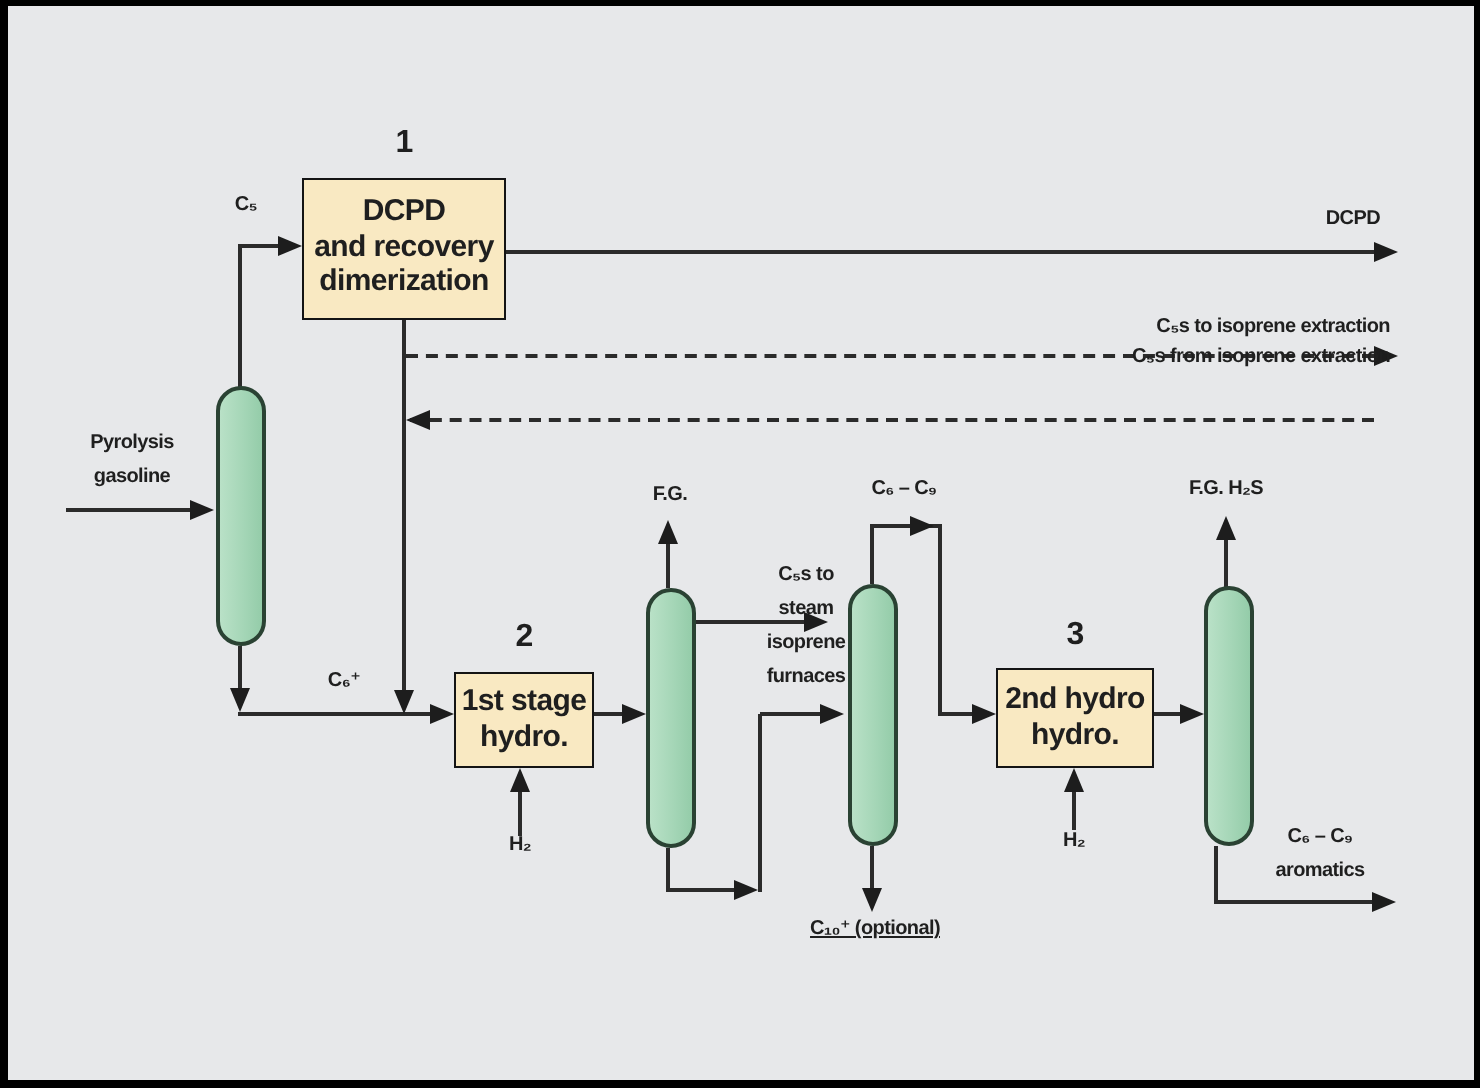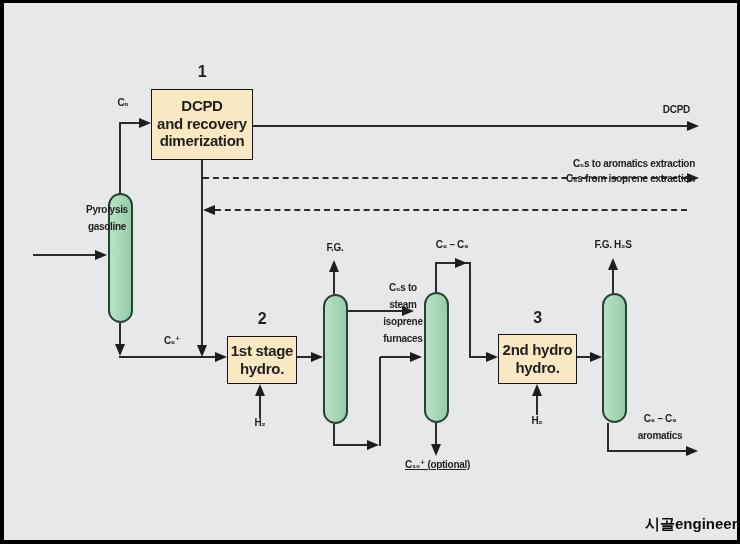--- a/index.html
+++ b/index.html
@@ -46,42 +46,42 @@
   </div>
   <div class="unit" style="left:498px;top:334px;width:79px;height:50px;padding-top:6px;">
     <div>2nd hydro</div>
     <div>hydro.</div>
   </div>
 
   <div class="lbl num" style="left:151px;width:102px;top:63px;">1</div>
   <div class="lbl num" style="left:227px;width:70px;top:310px;">2</div>
   <div class="lbl num" style="left:498px;width:79px;top:309px;">3</div>
 
-  <div class="lbl" style="left:26px;width:80px;top:201px;margin-left:41px;">
+  <div class="lbl" style="left:26px;width:80px;top:213px;">
     <div>Pyrolysis</div>
     <div>gasoline</div>
   </div>
   <div class="hl" style="left:33px;top:254px;width:62px;"></div>
   <div class="ar" style="left:95px;top:250px;"></div>
 
   <div class="vl" style="left:119px;top:123px;height:71px;"></div>
   <div class="hl" style="left:119px;top:122px;width:20px;"></div>
   <div class="ar" style="left:139px;top:118px;"></div>
   <div class="lbl" style="left:106px;width:34px;top:94px;">C₅</div>
 
   <div class="hl" style="left:253px;top:125px;width:434px;"></div>
   <div class="ar" style="left:687px;top:121px;"></div>
   <div class="lbl right" style="left:590px;width:100px;top:101px;">DCPD</div>
 
   <div class="vl" style="left:201px;top:160px;height:186px;"></div>
   <div class="ad" style="left:197px;top:345px;"></div>
 
   <div class="dl" style="left:203px;top:177px;width:484px;"></div>
   <div class="ar" style="left:687px;top:173px;"></div>
-  <div class="lbl right" style="left:390px;width:305px;top:155px;">C₅s to aromatics extraction</div>
+  <div class="lbl right" style="left:390px;width:305px;top:155px;">C₅s to isoprene extraction</div>
 
   <div class="dl" style="left:205px;top:209px;width:482px;"></div>
   <div class="al" style="left:203px;top:205px;"></div>
   <div class="lbl right" style="left:390px;width:305px;top:170px;">C₅s from isoprene extraction</div>
 
   <div class="vl" style="left:119px;top:323px;height:23px;"></div>
   <div class="ad" style="left:115px;top:344px;"></div>
   <div class="hl" style="left:119px;top:356px;width:96px;"></div>
   <div class="ar" style="left:215px;top:352px;"></div>
   <div class="lbl" style="left:148px;width:48px;top:332px;">C₆⁺</div>
@@ -137,16 +137,15 @@
   <div class="lbl" style="left:578px;width:70px;top:236px;">F.G. H₂S</div>
 
   <div class="vl" style="left:607px;top:423px;height:29px;"></div>
   <div class="hl" style="left:608px;top:450px;width:78px;"></div>
   <div class="ar" style="left:686px;top:446px;"></div>
   <div class="lbl" style="left:616px;width:88px;top:410px;">
     <div>C₆ – C₉</div>
     <div>aromatics</div>
   </div>
 
-  <div class="wm" style="left:645px;top:515px;">시골engineer</div>
 
   <div id="frame"></div>
 </div>
 
 </body></html>

